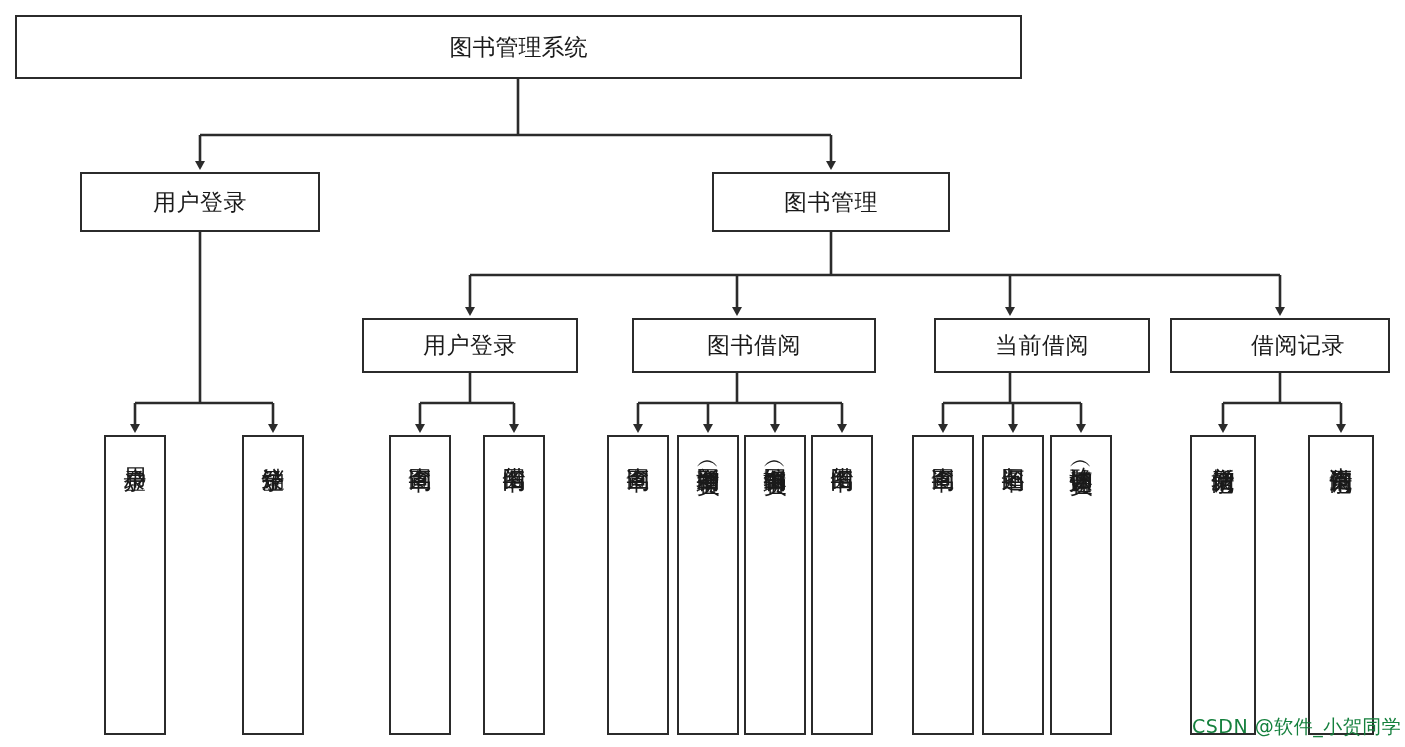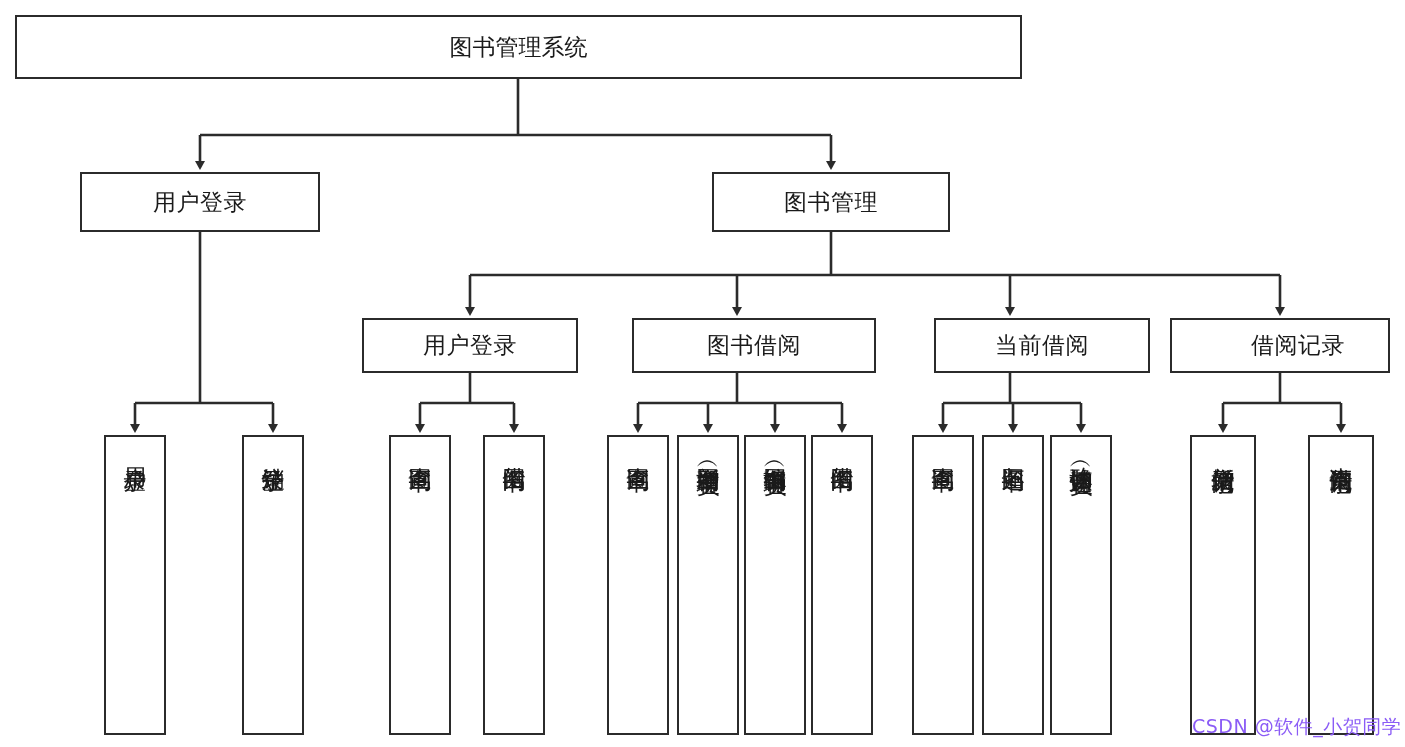--- a/index.html
+++ b/index.html
@@ -52,21 +52,21 @@
   .leaf-label {
     writing-mode: vertical-rl;
     text-orientation: upright;
     line-height: 1.18;
     letter-spacing: 1px;
     white-space: nowrap;
     -webkit-text-orientation: upright;
   }
   .watermark {
     position: absolute;
-    color: #8b5cf6;
+    color: #15803d;
     font-size: 19px;
     white-space: nowrap;
     letter-spacing: 0.5px;
     user-select: none;
   }
 </style>
 </head>
 <body>
 
 <div id="diagram-root">

